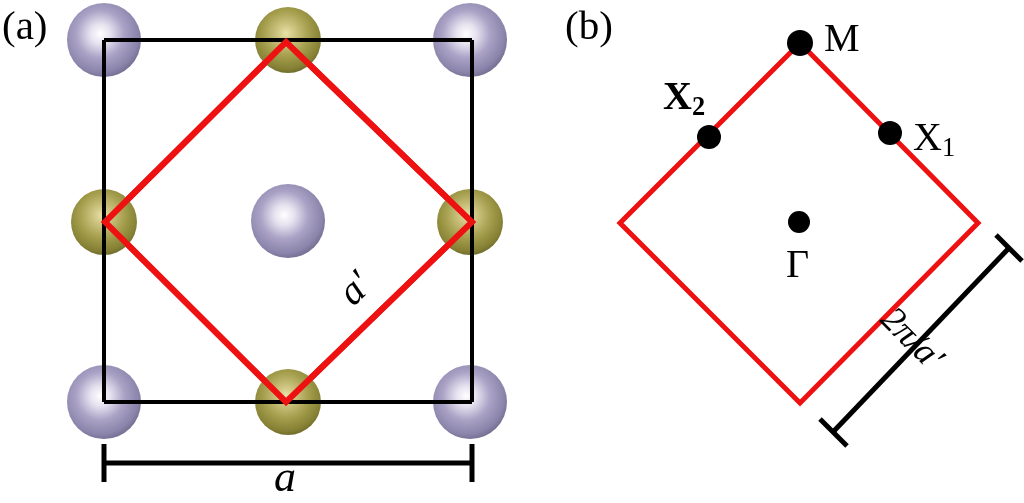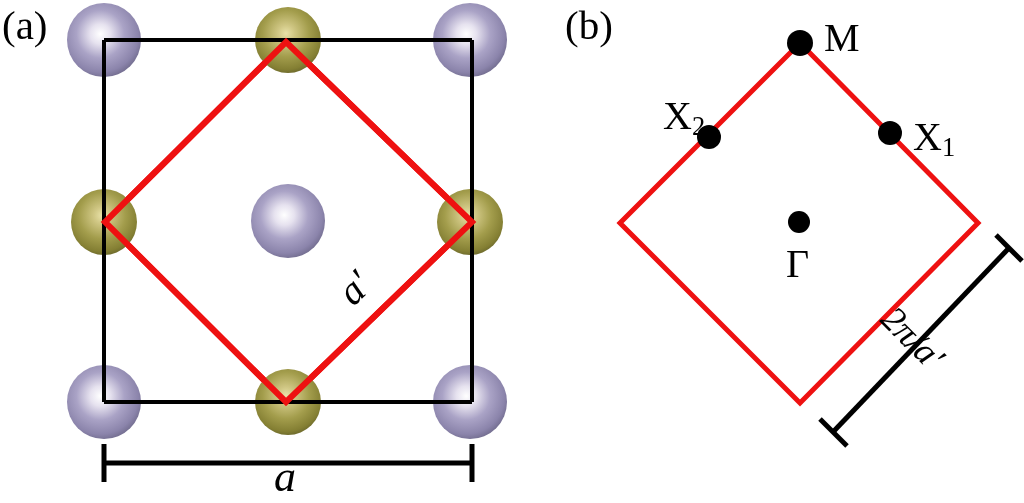--- a/index.html
+++ b/index.html
@@ -68,21 +68,21 @@
     color: #000000;
     font-family: "Liberation Serif", serif;
     line-height: 1;
     white-space: nowrap;
   }
   .bz-point-label sub {
     font-size: 0.66em;
     vertical-align: -0.22em;
   }
   #label-M  { left: 824px; top: 18px; }
-  #label-X2 { left: 663px; top: 96px; }
+  #label-X2 { left: 663px; top: 76px; font-weight: bold; }
   #label-X1 { left: 913px; top: 117px; }
   #label-Gamma { left: 786px; top: 244px; }
 </style>
 </head>
 <body>
 
 <div id="figure">
 
   <div class="panel-label" id="panel-a-label">(a)</div>
   <div class="panel-label" id="panel-b-label">(b)</div>

